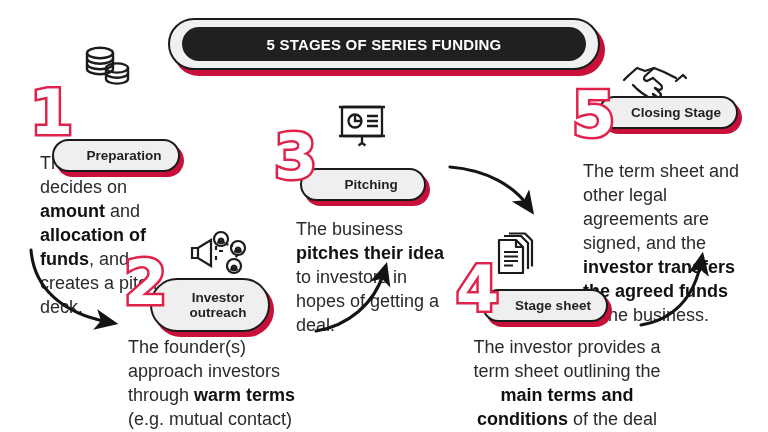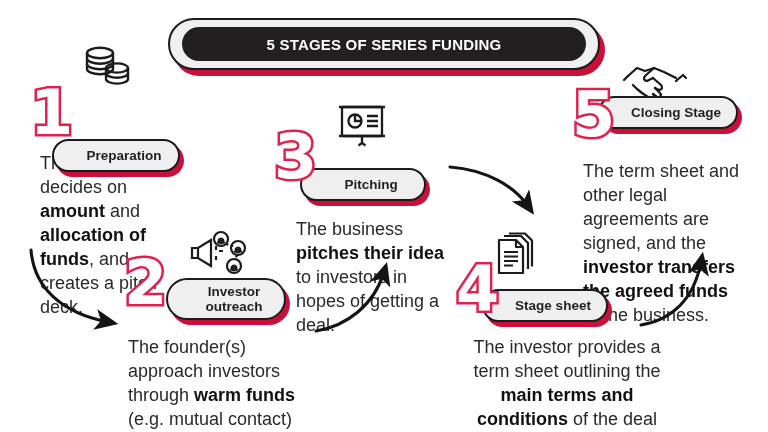--- a/index.html
+++ b/index.html
@@ -207,27 +207,27 @@
           <circle cx="52" cy="20" r="7"></circle>
           <circle cx="48" cy="38" r="7"></circle>
           <path d="M35,10.6 a2.4,2.4 0 1 0 0.02,0 M31.6,15.4 a3.6,3.6 0 0 1 6.8,0"></path>
           <path d="M52,19.6 a2.4,2.4 0 1 0 0.02,0 M48.6,24.4 a3.6,3.6 0 0 1 6.8,0"></path>
           <path d="M48,37.6 a2.4,2.4 0 1 0 0.02,0 M44.6,42.4 a3.6,3.6 0 0 1 6.8,0"></path>
           <path d="M40,16 l7,2 M51,27 l-2,5" stroke-dasharray="2.5 2.5"></path>
         </g>
       </svg>
     </div>
     <div class="numeral" style="left:124px; top:252px;">2</div>
-    <div class="pill-wrap" style="left:166px; top:278px; width:120px; height:42px;">
+    <div class="pill-wrap" style="left:150px; top:278px; width:120px; height:54px;">
       <div class="pill-shadow"></div>
       <div class="pill">
         <div class="pill-label">Investor outreach</div>
       </div>
     </div>
-    <div class="body-text" style="left:128px; top:336px; width:184px;">The founder(s) approach investors through <b>warm funds</b> (e.g. mutual contact) or <b>cold outreach</b> (e.g. email).</div>
+    <div class="body-text" style="left:128px; top:336px; width:184px;">The founder(s) approach investors through <b>warm terms</b> (e.g. mutual contact) or <b>cold outreach</b> (e.g. email).</div>
   </div>
 
   <div class="stage">
     <div class="icon-box" style="left:334px; top:100px; width:56px; height:50px;">
       <svg viewBox="0 0 56 50">
         <g fill="none" stroke="#1b1b1b" stroke-width="2.3">
           <rect x="8" y="7" width="40" height="29" rx="1.5"></rect>
           <path d="M5,7 h46 M5,36 h46"></path>
           <path d="M28,36 v7 M24.5,45.5 l3.5,-2.5 l3.5,2.5"></path>
           <circle cx="21" cy="21" r="6.5"></circle>

